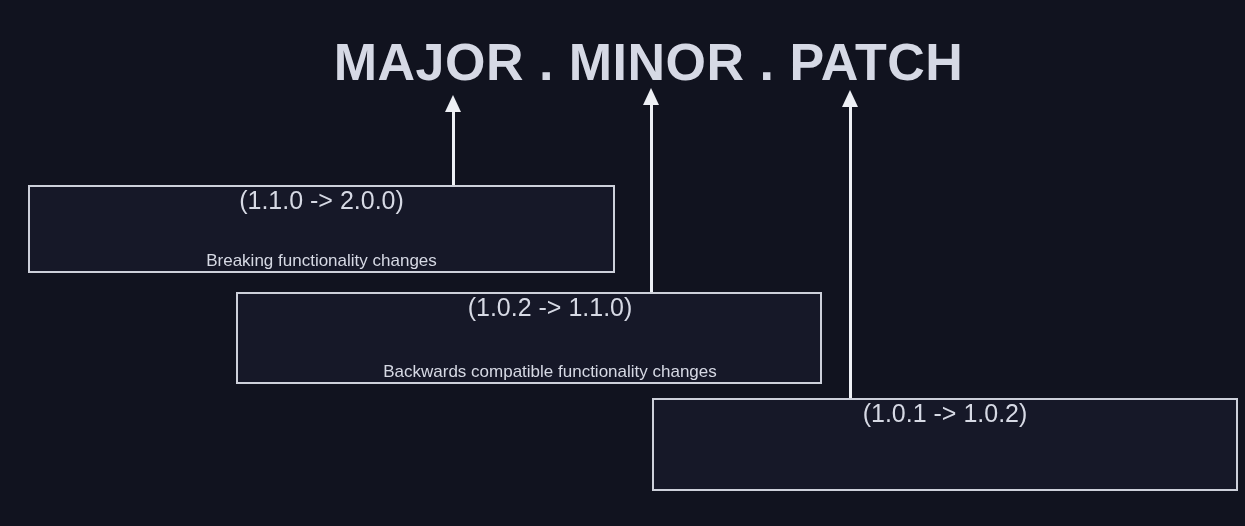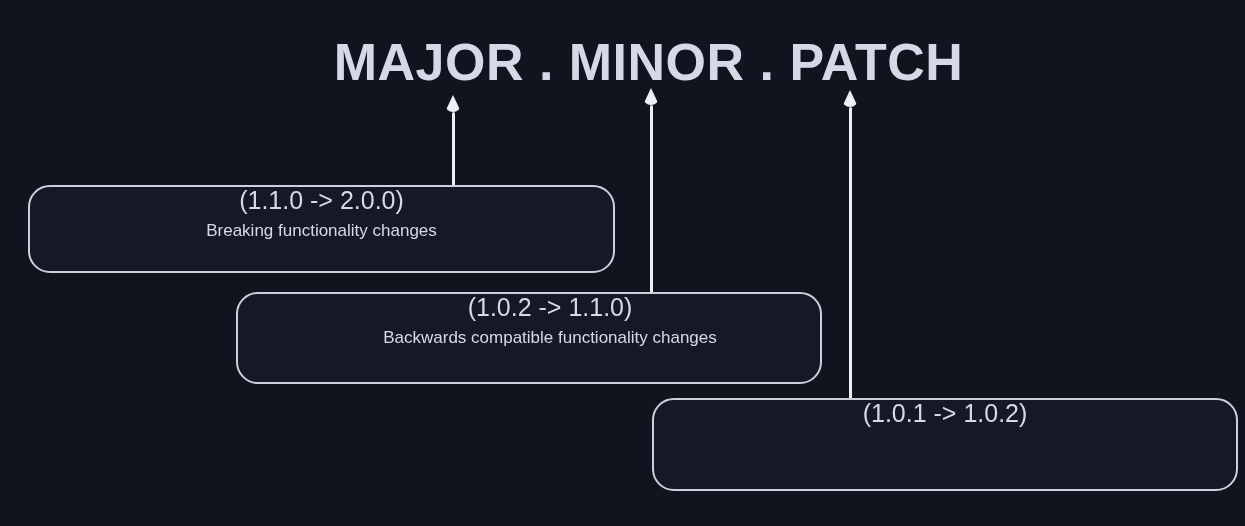--- a/index.html
+++ b/index.html
@@ -3,21 +3,21 @@
 <meta charset="utf-8">
 <style>
   :root {
     --background: #11131f;
     --title-text: #d6d9e5;
     --box-border: #cdd0da;
     --box-fill: #161828;
     --box-text: #d6d9e4;
     --arrow: #eef0f5;
   }
-  * { margin: 0; padding: 0; box-sizing: border-box; border-radius: 22px; }
+  * { margin: 0; padding: 0; box-sizing: border-box; }
   html, body { background: var(--background); }
   .stage {
     position: relative;
     width: 1245px;
     height: 526px;
     background: var(--background);
     overflow: hidden;
     font-family: "Liberation Sans", "DejaVu Sans", sans-serif;
   }
   .title {
@@ -54,21 +54,21 @@
   }
   .arrow-major { left: 444px; top: 95px;  height: 91px;  }
   .arrow-minor { left: 642px; top: 88px;  height: 205px; }
   .arrow-patch { left: 841px; top: 90px;  height: 310px; }
   .note-box {
     position: absolute;
     border: 2px solid var(--box-border);
     background: var(--box-fill);
     display: flex;
     flex-direction: column;
-    justify-content: flex-start;
+    justify-content: space-between;
     align-items: center;
     gap: 7px;
     text-align: center;
     color: var(--box-text);
   }
   .note-box .version {
     font-size: 25px;
     line-height: 1.1;
   }
   .note-box .desc {

